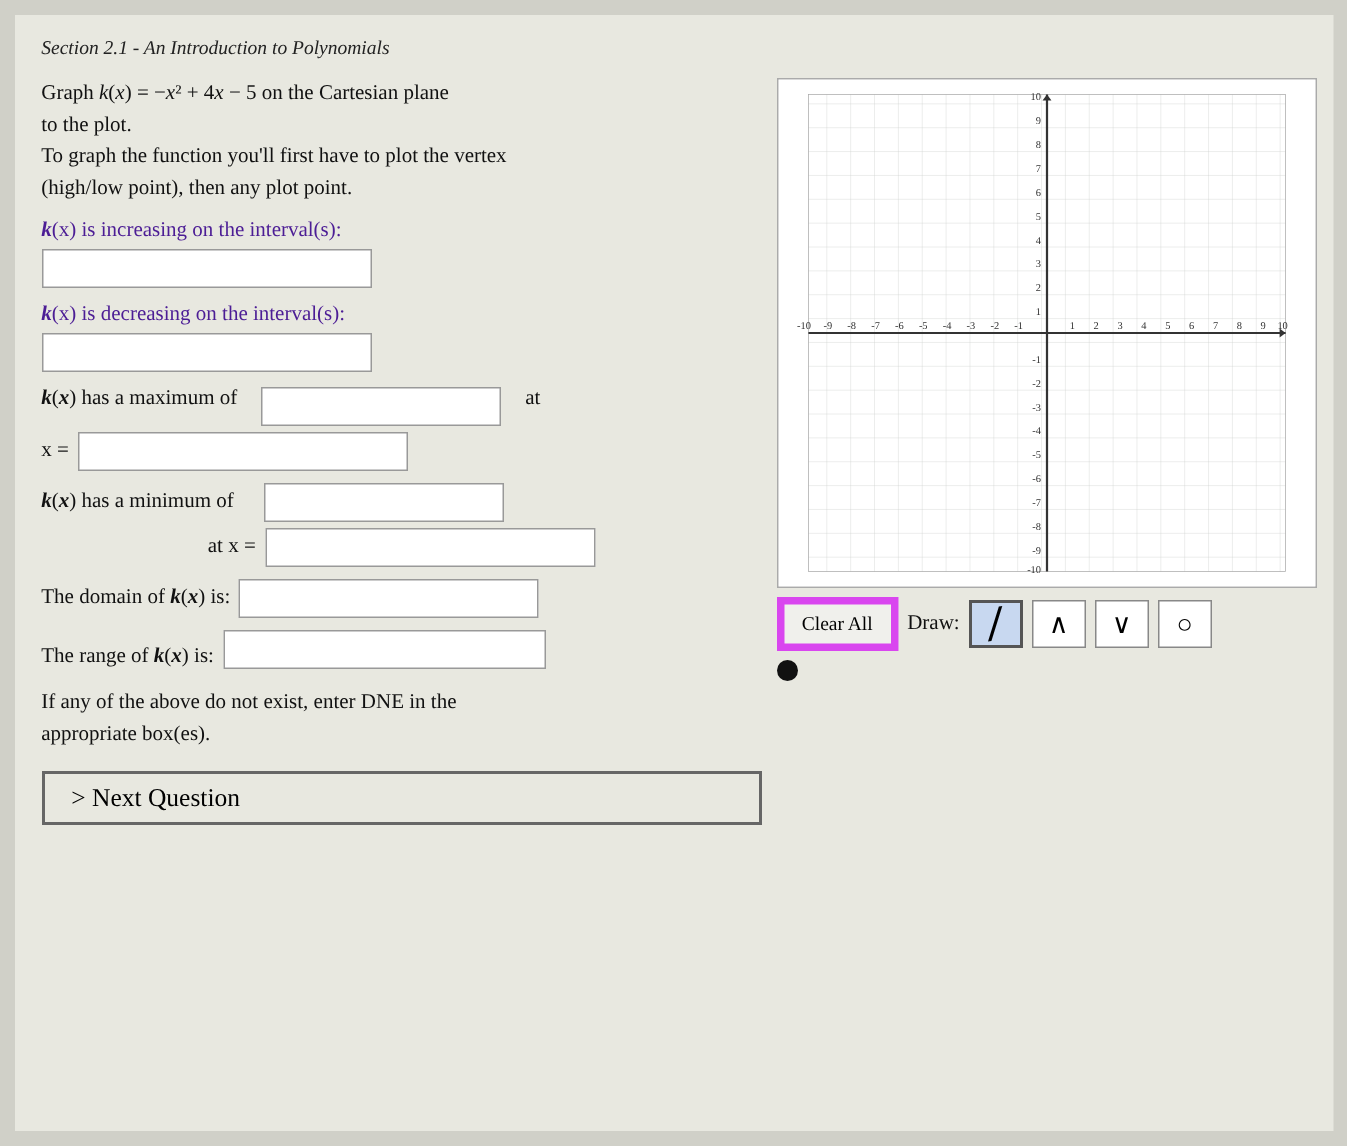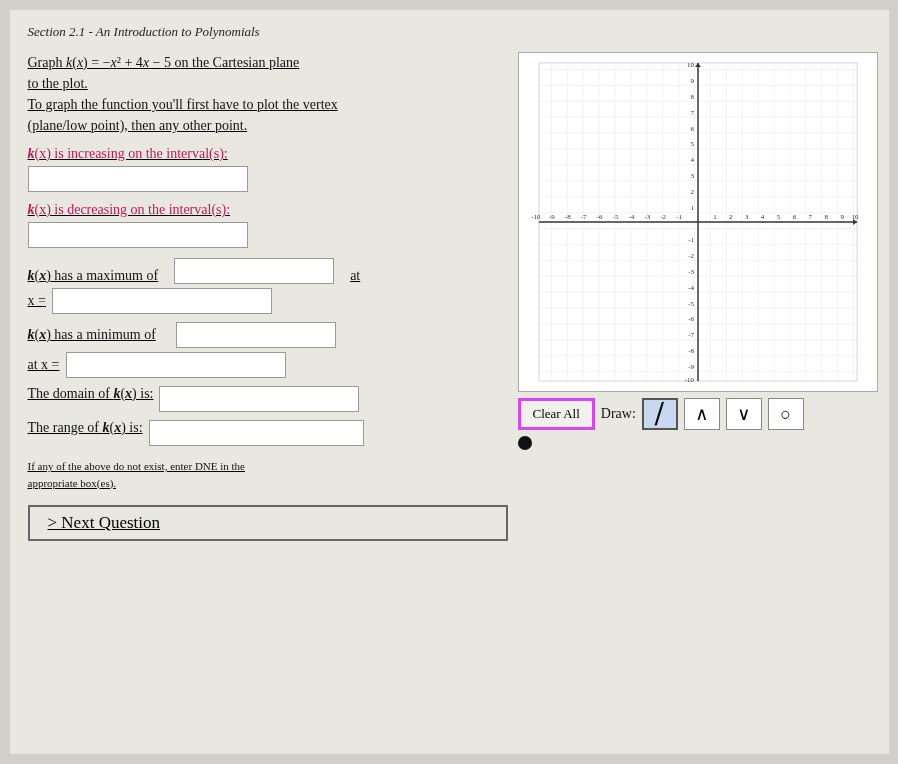--- a/index.html
+++ b/index.html
@@ -28,21 +28,20 @@
     }
     .content-area {
       display: flex;
       gap: 10px;
     }
     .left-panel {
       flex: 0 0 480px;
       display: flex;
       flex-direction: column;
       gap: 0px;
-      text-decoration: underline;
     }
     .right-panel {
       flex: 1;
       display: flex;
       flex-direction: column;
       align-items: flex-start;
     }
     .problem-text {
       font-size: 14px;
       color: #111;
@@ -69,21 +68,21 @@
       outline: none;
     }
     .input-wide {
       width: 220px;
     }
     .input-medium {
       width: 160px;
     }
     .label-standalone {
       font-size: 14px;
-      color: #be185d;
+      color: #4c1d95;
       margin-bottom: 4px;
       display: block;
     }
     .section-divider {
       margin-bottom: 10px;
     }
     
     .graph-container {
       position: relative;
       width: 360px;
@@ -99,21 +98,21 @@
     
     .toolbar {
       display: flex;
       align-items: center;
       gap: 6px;
       margin-top: 6px;
       flex-wrap: wrap;
     }
     .clear-all-btn {
       background: #f0f0ec;
-      border: 3px solid #d946ef;
+      border: 5px solid #d946ef;
       padding: 5px 12px;
       font-size: 13px;
       cursor: pointer;
       font-family: Georgia, serif;
     }
     .draw-label {
       font-size: 14px;
       color: #111;
     }
     .tool-btn {
@@ -149,32 +148,32 @@
     }
     .point-dot {
       width: 14px;
       height: 14px;
       background: #111;
       border-radius: 50%;
       display: inline-block;
     }
     .domain-row {
       display: flex;
-      align-items: flex-start;
+      align-items: center;
       gap: 6px;
       margin-bottom: 8px;
     }
     .range-row {
       display: flex;
-      align-items: flex-start;
+      align-items: flex-end;
       gap: 6px;
       margin-bottom: 12px;
     }
     .footer-text {
-      font-size: 11px;
+      font-size: 14px;
       color: #111;
       line-height: 1.5;
       margin-bottom: 14px;
     }
     .next-btn {
       background: #e8e8e0;
       border: 2px solid #666;
       padding: 6px 18px;
       font-size: 17px;
       cursor: pointer;
@@ -183,59 +182,60 @@
       align-items: center;
       gap: 4px;
     }
     
     .bold-k {
       font-weight: bold;
       font-style: italic;
     }
     .max-row {
       display: flex;
-      align-items: flex-end;
+      align-items: flex-start;
       gap: 16px;
       margin-bottom: 4px;
     }
     .x-eq-row {
       display: flex;
       align-items: center;
       gap: 6px;
       margin-bottom: 8px;
     }
     .min-row {
       display: flex;
       align-items: center;
       gap: 20px;
       margin-bottom: 4px;
     }
     .at-x-row {
       display: flex;
       align-items: center;
       gap: 6px;
       margin-bottom: 8px;
+      justify-content: center;
     }
   </style>
 </head>
 <body>
 
 <div class="main-container">
 
   <div class="section-title">Section 2.1 - An Introduction to Polynomials</div>
 
   <div class="content-area">
 
     <div class="left-panel">
 
       <div class="problem-text">
         <div>Graph <span class="math">k</span>(<span class="math">x</span>) = −<span class="math">x</span>² + 4<span class="math">x</span> − 5 on the Cartesian plane</div>
         <div>to the plot.</div>
         <div>To graph the function you'll first have to plot the vertex</div>
-        <div>(plane/low point), then any other point.</div>
+        <div>(high/low point), then any plot point.</div>
       </div>
 
       <div class="section-divider">
         <div class="label-standalone">
           <span class="bold-k">k</span>(<span class="math">x</span>)  is increasing on the interval(s):
         </div>
         <input class="text-input input-wide" type="text" value="" style="">
       </div>
 
       <div class="section-divider">

